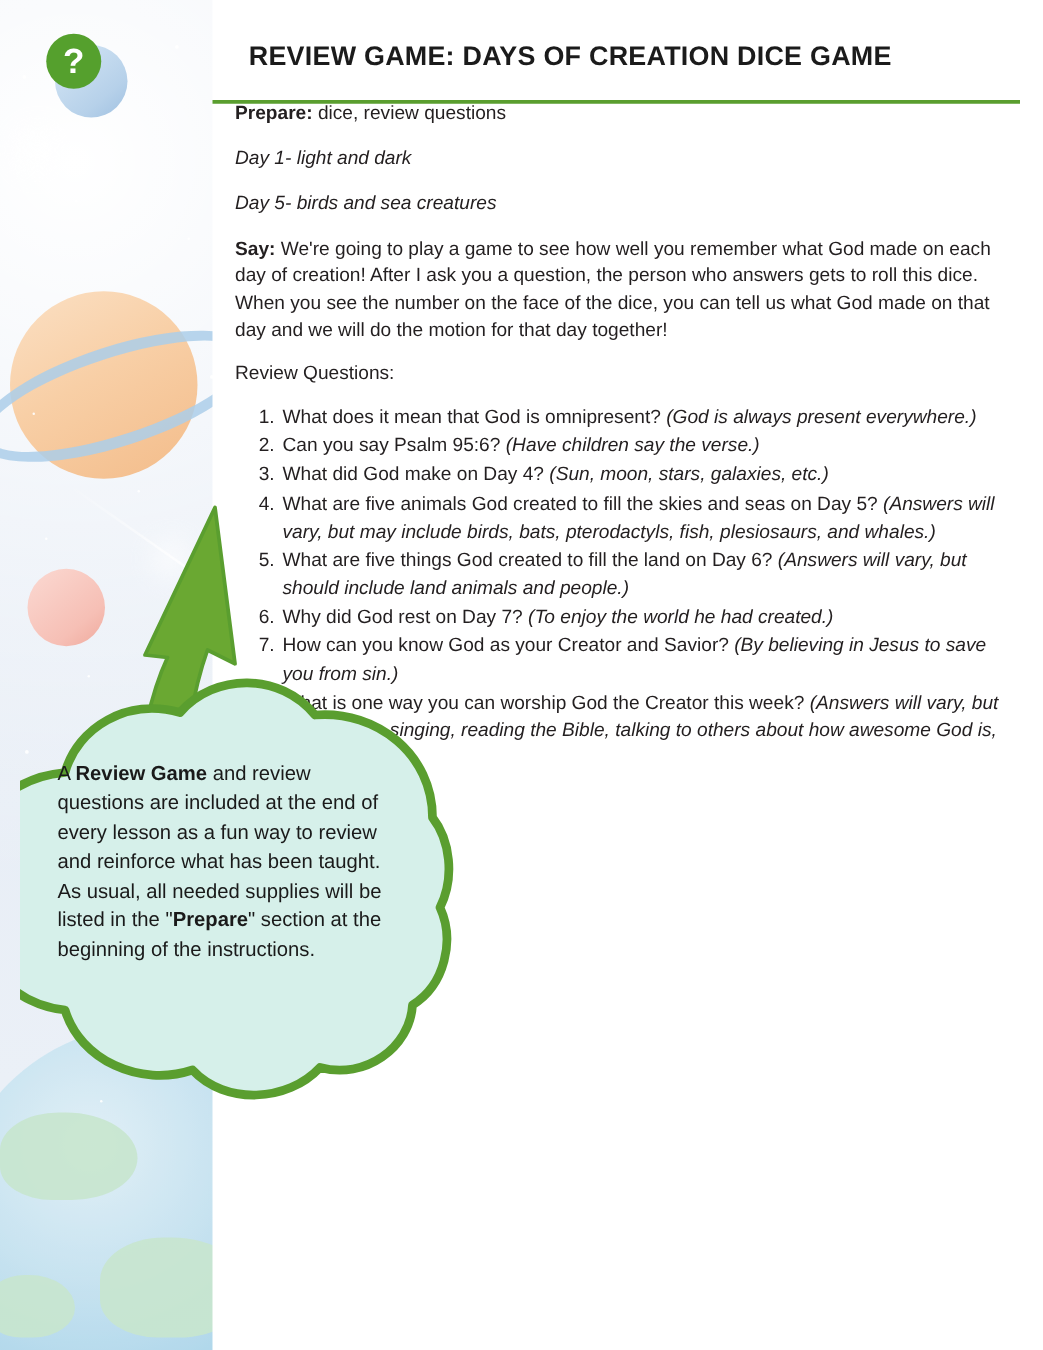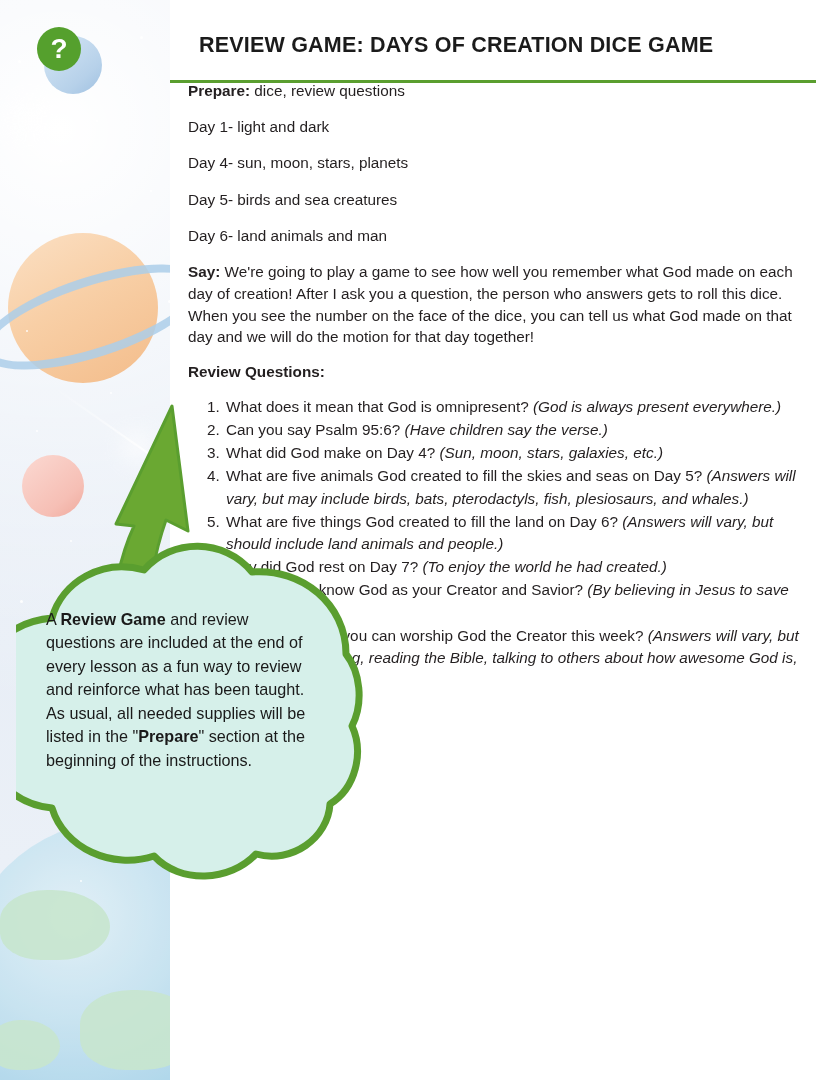--- a/index.html
+++ b/index.html
@@ -162,26 +162,27 @@
     font-size: 15.3px;
     line-height: 1.42;
     color: #231f20;
   }
   #body-text p {
     margin: 0 0 13px 0;
   }
   .lbl { font-weight: bold; }
   .ital { font-style: italic; }
   .day-line {
+    font-style: italic;
     margin: 0;
     line-height: 1.53;
   }
   #days { margin: 0 0 14px 0; }
   .say-block { margin-bottom: 16px; }
-  .rq-head { font-weight: bold; margin-bottom: 3px; }
+  .rq-head { font-weight: normal; margin-bottom: 3px; }
 
   ol.questions {
     margin: 0;
     padding-left: 36px;
   }
   ol.questions li {
     margin-bottom: 1px;
     padding-left: 2px;
     line-height: 1.45;
   }
@@ -254,23 +255,21 @@
 
   <div id="body-text">
 
     <p>
       <span class="lbl">Prepare:</span><span> dice, review questions</span>
     </p>
 
 
     <div id="days">
       <p class="day-line">Day 1- light and dark</p>
-      <p class="day-line">Day 4- sun, moon, stars, planets</p>
       <p class="day-line">Day 5- birds and sea creatures</p>
-      <p class="day-line">Day 6- land animals and man</p>
     </div>
 
     <p class="say-block">
       <span class="lbl">Say:</span><span> We're going to play a game to see how well you remember what God made on each day of creation! After I ask you a question, the person who answers gets to roll this dice. When you see the number on the face of the dice, you can tell us what God made on that day and we will do the motion for that day together!</span>
     </p>
 
     <p class="rq-head">Review Questions:</p>
 
     <ol class="questions">
       <li><span>What does it mean that God is omnipresent? </span><span class="ital">(God is always present everywhere.)</span></li>

